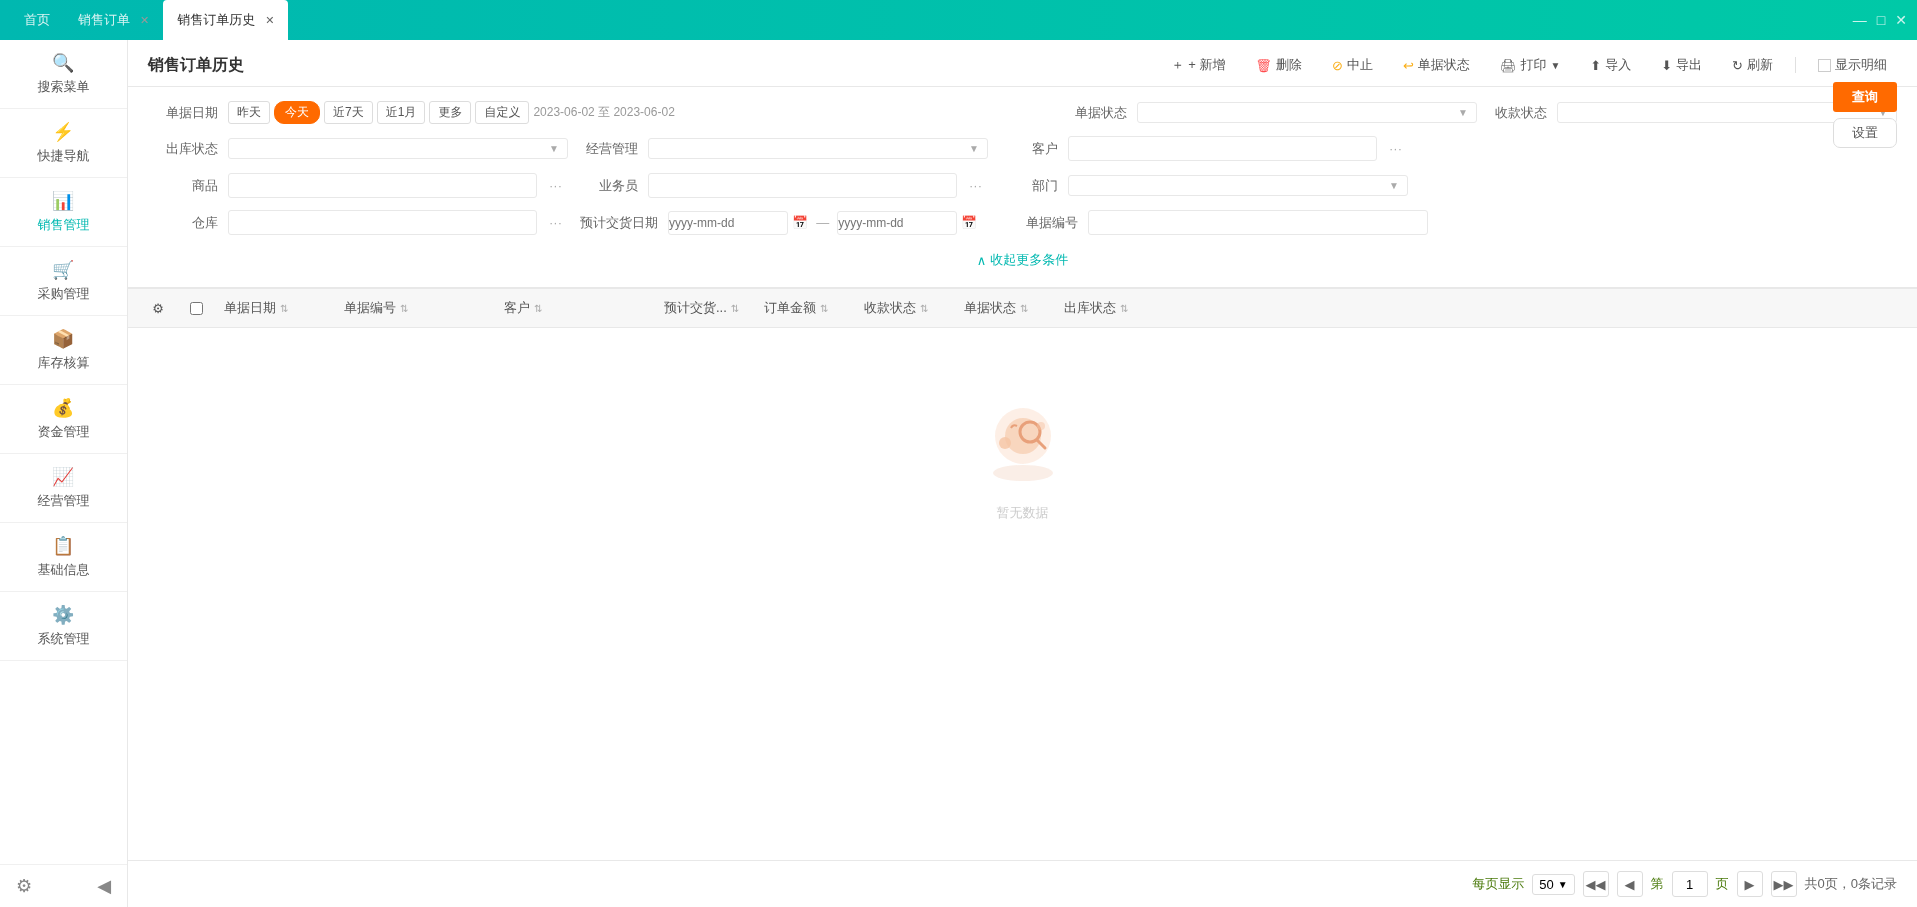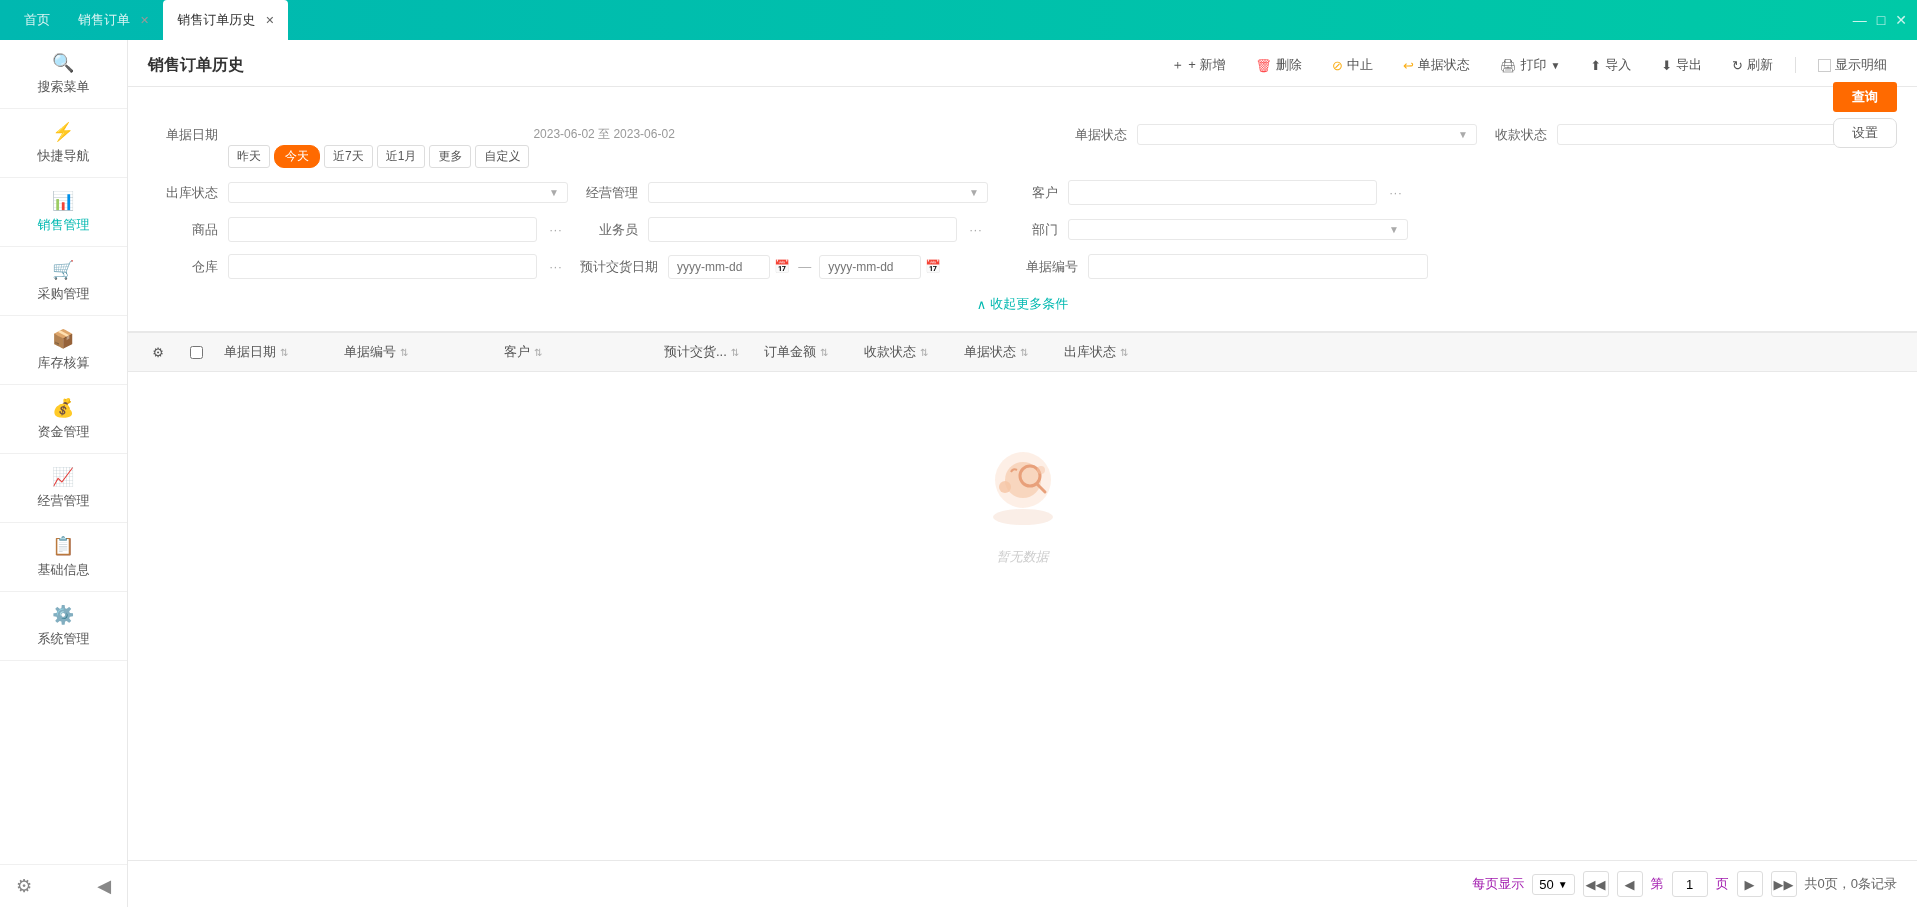--- a/index.html
+++ b/index.html
@@ -172,21 +172,20 @@
       flex-wrap: nowrap;
     }
     .date-btn {
       padding: 2px 8px;
       border: 1px solid #ddd;
       border-radius: 3px;
       cursor: pointer;
       color: #555;
       font-size: 12px;
       background: #fff;
-      margin-top: 44px;
     }
     .date-btn.active {
       background: #ff6a00;
       color: #fff;
       border-color: #ff6a00;
       border-radius: 10px;
       padding: 2px 10px;
     }
     .date-range-text {
       color: #999;
@@ -217,24 +216,24 @@
     }
     .more-btn {
       color: #aaa;
       font-size: 13px;
       cursor: pointer;
       padding: 0 6px;
     }
     .date-input {
       border: 1px solid #e8e8e8;
       border-radius: 3px;
-      padding: 4px 8px;
+      padding: 4px 0;
       background: #fff;
       color: #bbb;
-      width: 102px;
+      width: 120px;
       font-size: 12px;
     }
     .date-sep { color: #aaa; padding: 0 4px; }
     .cal-icon { color: #bbb; cursor: pointer; }
     .filter-section-divider {
       display: flex;
       align-items: center;
       justify-content: center;
       padding: 4px 0;
       color: #00b8b0;
@@ -283,40 +282,39 @@
     .th-op { flex: 1; text-align: right; justify-content: flex-end; }
 
     
     .empty-state {
       display: flex;
       flex-direction: column;
       align-items: center;
       justify-content: space-between;
       padding: 60px 0;
       color: #bbb;
-      font-style: italic;
     }
     .empty-icon {
       width: 100px;
       height: 100px;
       margin-bottom: 16px;
     }
 
     
     .footer-bar {
       background: #fff;
       border-top: 1px solid #e8e8e8;
       padding: 10px 20px;
       display: flex;
       align-items: center;
       justify-content: flex-end;
       gap: 8px;
       flex-shrink: 0;
     }
-    .footer-bar .pag-label { color: #a21caf; font-size: 13px; }
+    .footer-bar .pag-label { color: #4d7c0f; font-size: 13px; }
     .page-size-select {
       border: 1px solid #ddd;
       border-radius: 3px;
       padding: 2px 6px;
       font-size: 13px;
       cursor: pointer;
       display: flex;
       align-items: center;
       gap: 4px;
       background: #fff;

